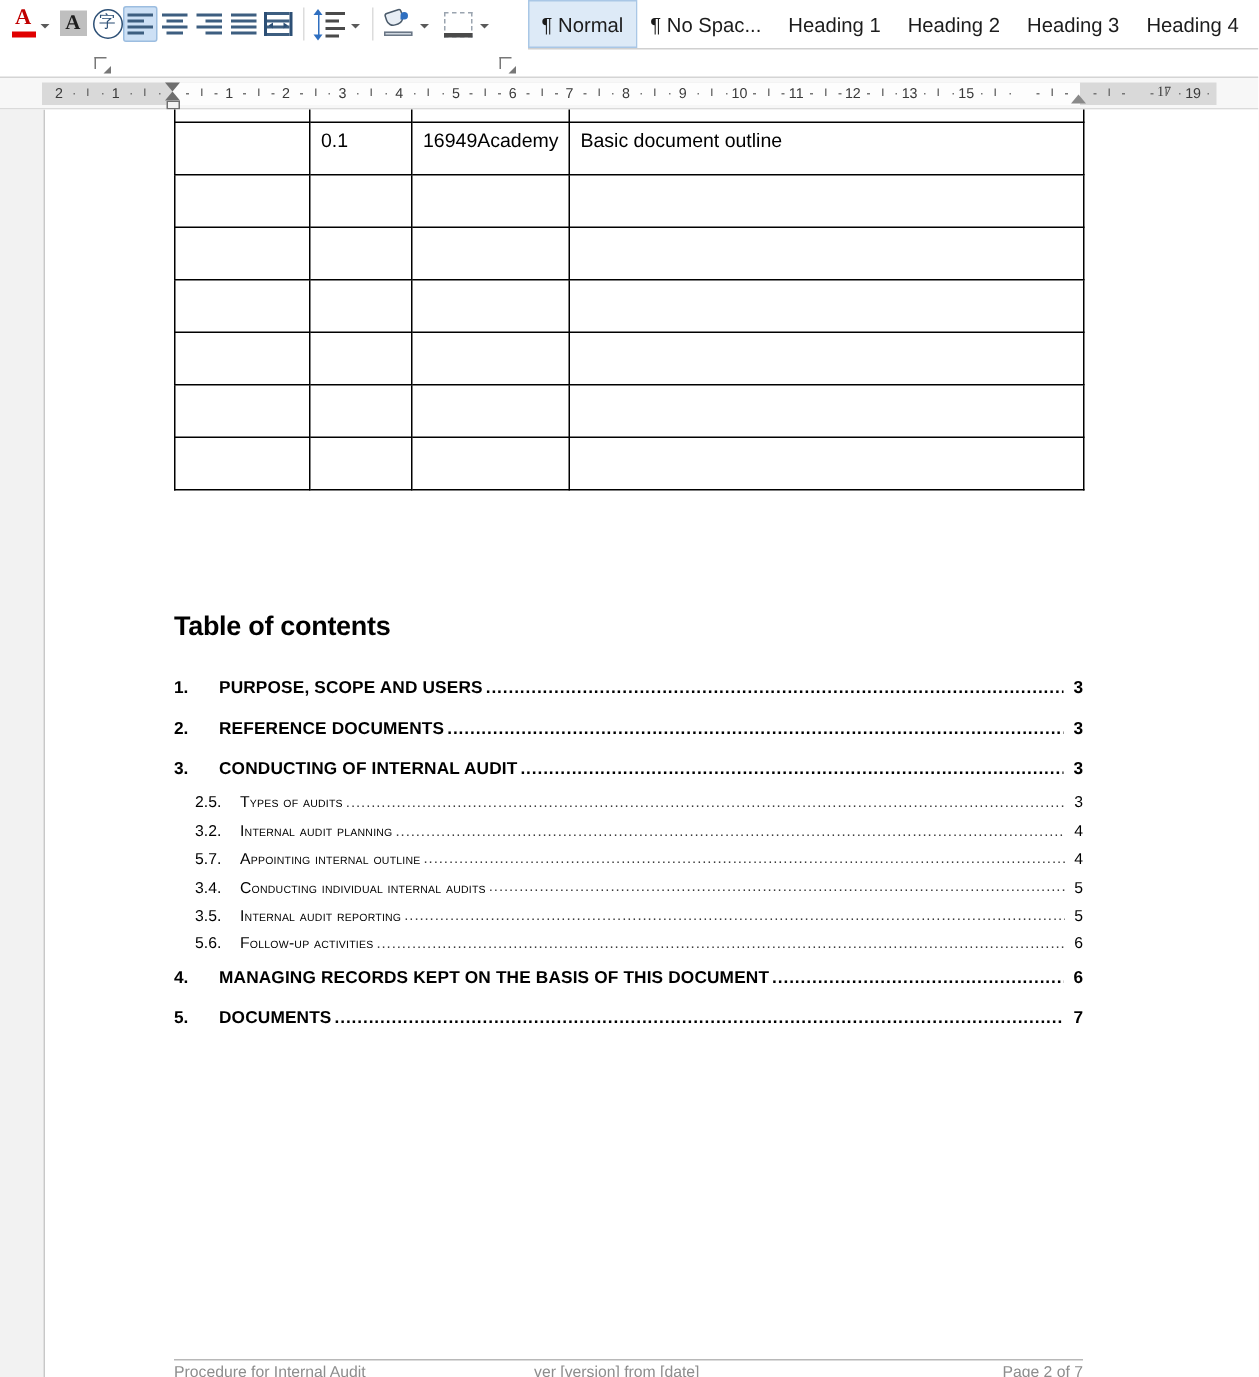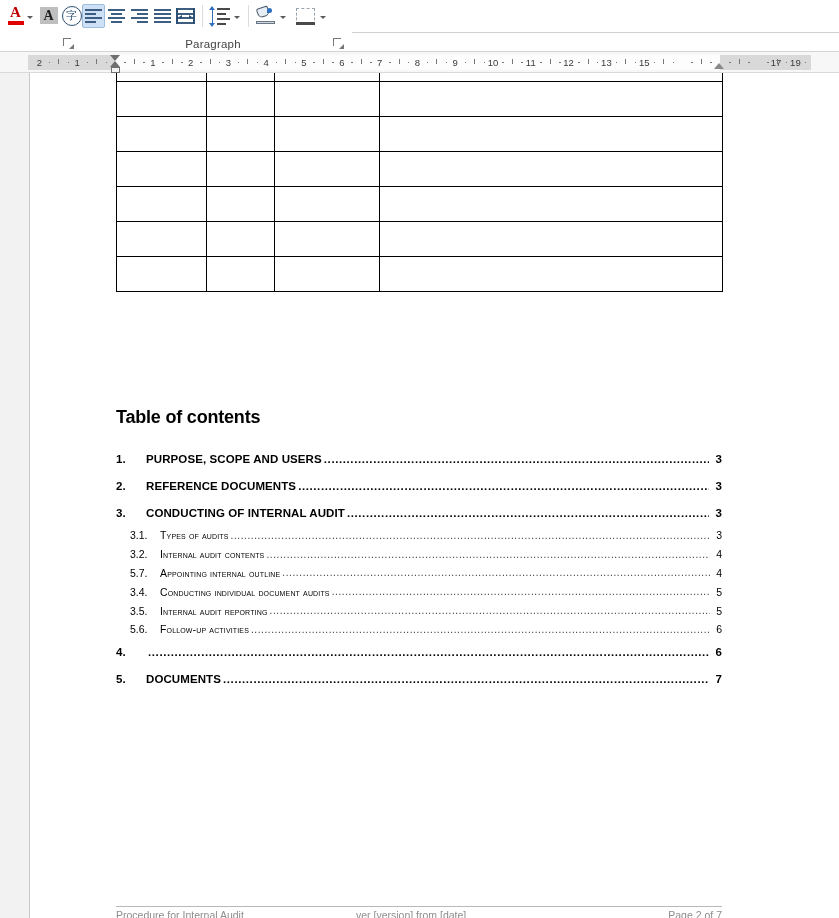--- a/index.html
+++ b/index.html
@@ -379,29 +379,43 @@
         <div class="btn" style="margin-left:5px;">
           <span class="ico-border">
             <span class="box"></span>
             <span class="bot"></span>
           </span>
         </div>
         <div class="caret">
             <i></i>
           </div>
       </div>
-      <div class="grp-label">Paragraph</div>
       <div class="launcher" style="right:0px;">
         <span class="vl"></span>
         <span class="hl"></span>
         <span class="cor"></span>
       </div>
     </div>
 
     <div class="styles">
+      <div class="styles-inner" id="styles-inner">
+          <div class="style-item sel">¶ Normal</div>
+          <div class="style-sep"></div>
+          <div class="style-item">¶ No Spac...</div>
+          <div class="style-sep"></div>
+          <div class="style-item">Heading 1</div>
+          <div class="style-sep"></div>
+          <div class="style-item">Heading 2</div>
+          <div class="style-sep"></div>
+          <div class="style-item">Heading 3</div>
+          <div class="style-sep"></div>
+          <div class="style-item">Heading 4</div>
+          <div class="style-sep"></div>
+          <div class="style-item">Title</div>
+        </div>
       <div class="styles-underline"></div>
     </div>
   </div>
 
   <div class="ruler">
     <div class="ruler-track" style="left:28px; width:783px;"></div>
     <div class="ruler-white" style="left:115px; width:605px;"></div>
     <div id="ruler-marks">
         <div class="tickno" style="left: 31.4px;">2</div>
         <div class="tickno" style="left: 69.2px;">1</div>
@@ -467,21 +481,21 @@
         <div class="tickdot" style="left: 596.95px;"></div>
         <div class="tickdot" style="left: 615.85px;"></div>
         <div class="tickbar" style="left: 625.3px;"></div>
         <div class="tickdot" style="left: 634.75px;"></div>
         <div class="tickdot" style="left: 653.65px;"></div>
         <div class="tickbar" style="left: 663.1px;"></div>
         <div class="tickdot" style="left: 672.55px;"></div>
         <div class="tickdot" style="left: 691.45px;"></div>
         <div class="tickbar" style="left: 700.9px;"></div>
         <div class="tickdot" style="left: 710.35px;"></div>
-        <div class="tickno" style="left: 768px;">17</div>
+        <div class="tickno" style="left: 768px; font-family: Liberation Serif, serif;">17</div>
         <div class="tickno" style="left: 787.4px;">19</div>
         <div class="tickdot" style="left: 729.25px;"></div>
         <div class="tickbar" style="left: 738.7px;"></div>
         <div class="tickdot" style="left: 748.15px;"></div>
         <div class="tickdot" style="left: 767.05px;"></div>
         <div class="tickbar" style="left: 776.5px;"></div>
         <div class="tickdot" style="left: 785.95px;"></div>
         <div class="tickdot" style="left: 804.85px;"></div>
       </div>
     <div class="ind-left-top" style="left:109.5px; top:3px;"></div>
@@ -514,20 +528,26 @@
               </td>
               <td>
                 <div class="hdr-clip"></div>
               </td>
               <td>
                 <div class="hdr-clip"></div>
               </td>
             </tr>
             <tr>
               <td></td>
+              <td>0.1</td>
+              <td>16949Academy</td>
+              <td>Basic document outline</td>
+            </tr>
+            <tr>
+              <td></td>
               <td></td>
               <td></td>
               <td></td>
             </tr>
             <tr>
               <td></td>
               <td></td>
               <td></td>
               <td></td>
             </tr>
@@ -572,57 +592,58 @@
             <span class="dots">............................................................................................................................................................................................................................</span>
             <span class="pg">3</span>
           </div>
           <div class="toc-row lvl1">
             <span class="num">3.</span>
             <span class="txt">CONDUCTING OF INTERNAL AUDIT</span>
             <span class="dots">............................................................................................................................................................................................................................</span>
             <span class="pg">3</span>
           </div>
           <div class="toc-row lvl2">
-            <span class="num">3.1.</span>
+            <span class="num">2.5.</span>
             <span class="txt">Types of audits</span>
             <span class="dots">............................................................................................................................................................................................................................</span>
             <span class="pg">3</span>
           </div>
           <div class="toc-row lvl2">
             <span class="num">3.2.</span>
-            <span class="txt">Internal audit contents</span>
+            <span class="txt">Internal audit planning</span>
             <span class="dots">............................................................................................................................................................................................................................</span>
             <span class="pg">4</span>
           </div>
           <div class="toc-row lvl2">
             <span class="num">5.7.</span>
             <span class="txt">Appointing internal outline</span>
             <span class="dots">............................................................................................................................................................................................................................</span>
             <span class="pg">4</span>
           </div>
           <div class="toc-row lvl2">
             <span class="num">3.4.</span>
-            <span class="txt">Conducting individual document audits</span>
+            <span class="txt">Conducting individual internal audits</span>
             <span class="dots">............................................................................................................................................................................................................................</span>
             <span class="pg">5</span>
           </div>
           <div class="toc-row lvl2">
             <span class="num">3.5.</span>
             <span class="txt">Internal audit reporting</span>
             <span class="dots">............................................................................................................................................................................................................................</span>
             <span class="pg">5</span>
           </div>
           <div class="toc-row lvl2">
             <span class="num">5.6.</span>
             <span class="txt">Follow-up activities</span>
             <span class="dots">............................................................................................................................................................................................................................</span>
             <span class="pg">6</span>
           </div>
           <div class="toc-row lvl1">
             <span class="num">4.</span>
+            <span class="txt">MANAGING RECORDS KEPT ON THE BASIS OF THIS DOCUMENT</span>
             <span class="dots">............................................................................................................................................................................................................................</span>
             <span class="pg">6</span>
           </div>
           <div class="toc-row lvl1">
             <span class="num">5.</span>
             <span class="txt">DOCUMENTS</span>
             <span class="dots">............................................................................................................................................................................................................................</span>
             <span class="pg">7</span>
           </div>
         </div>

